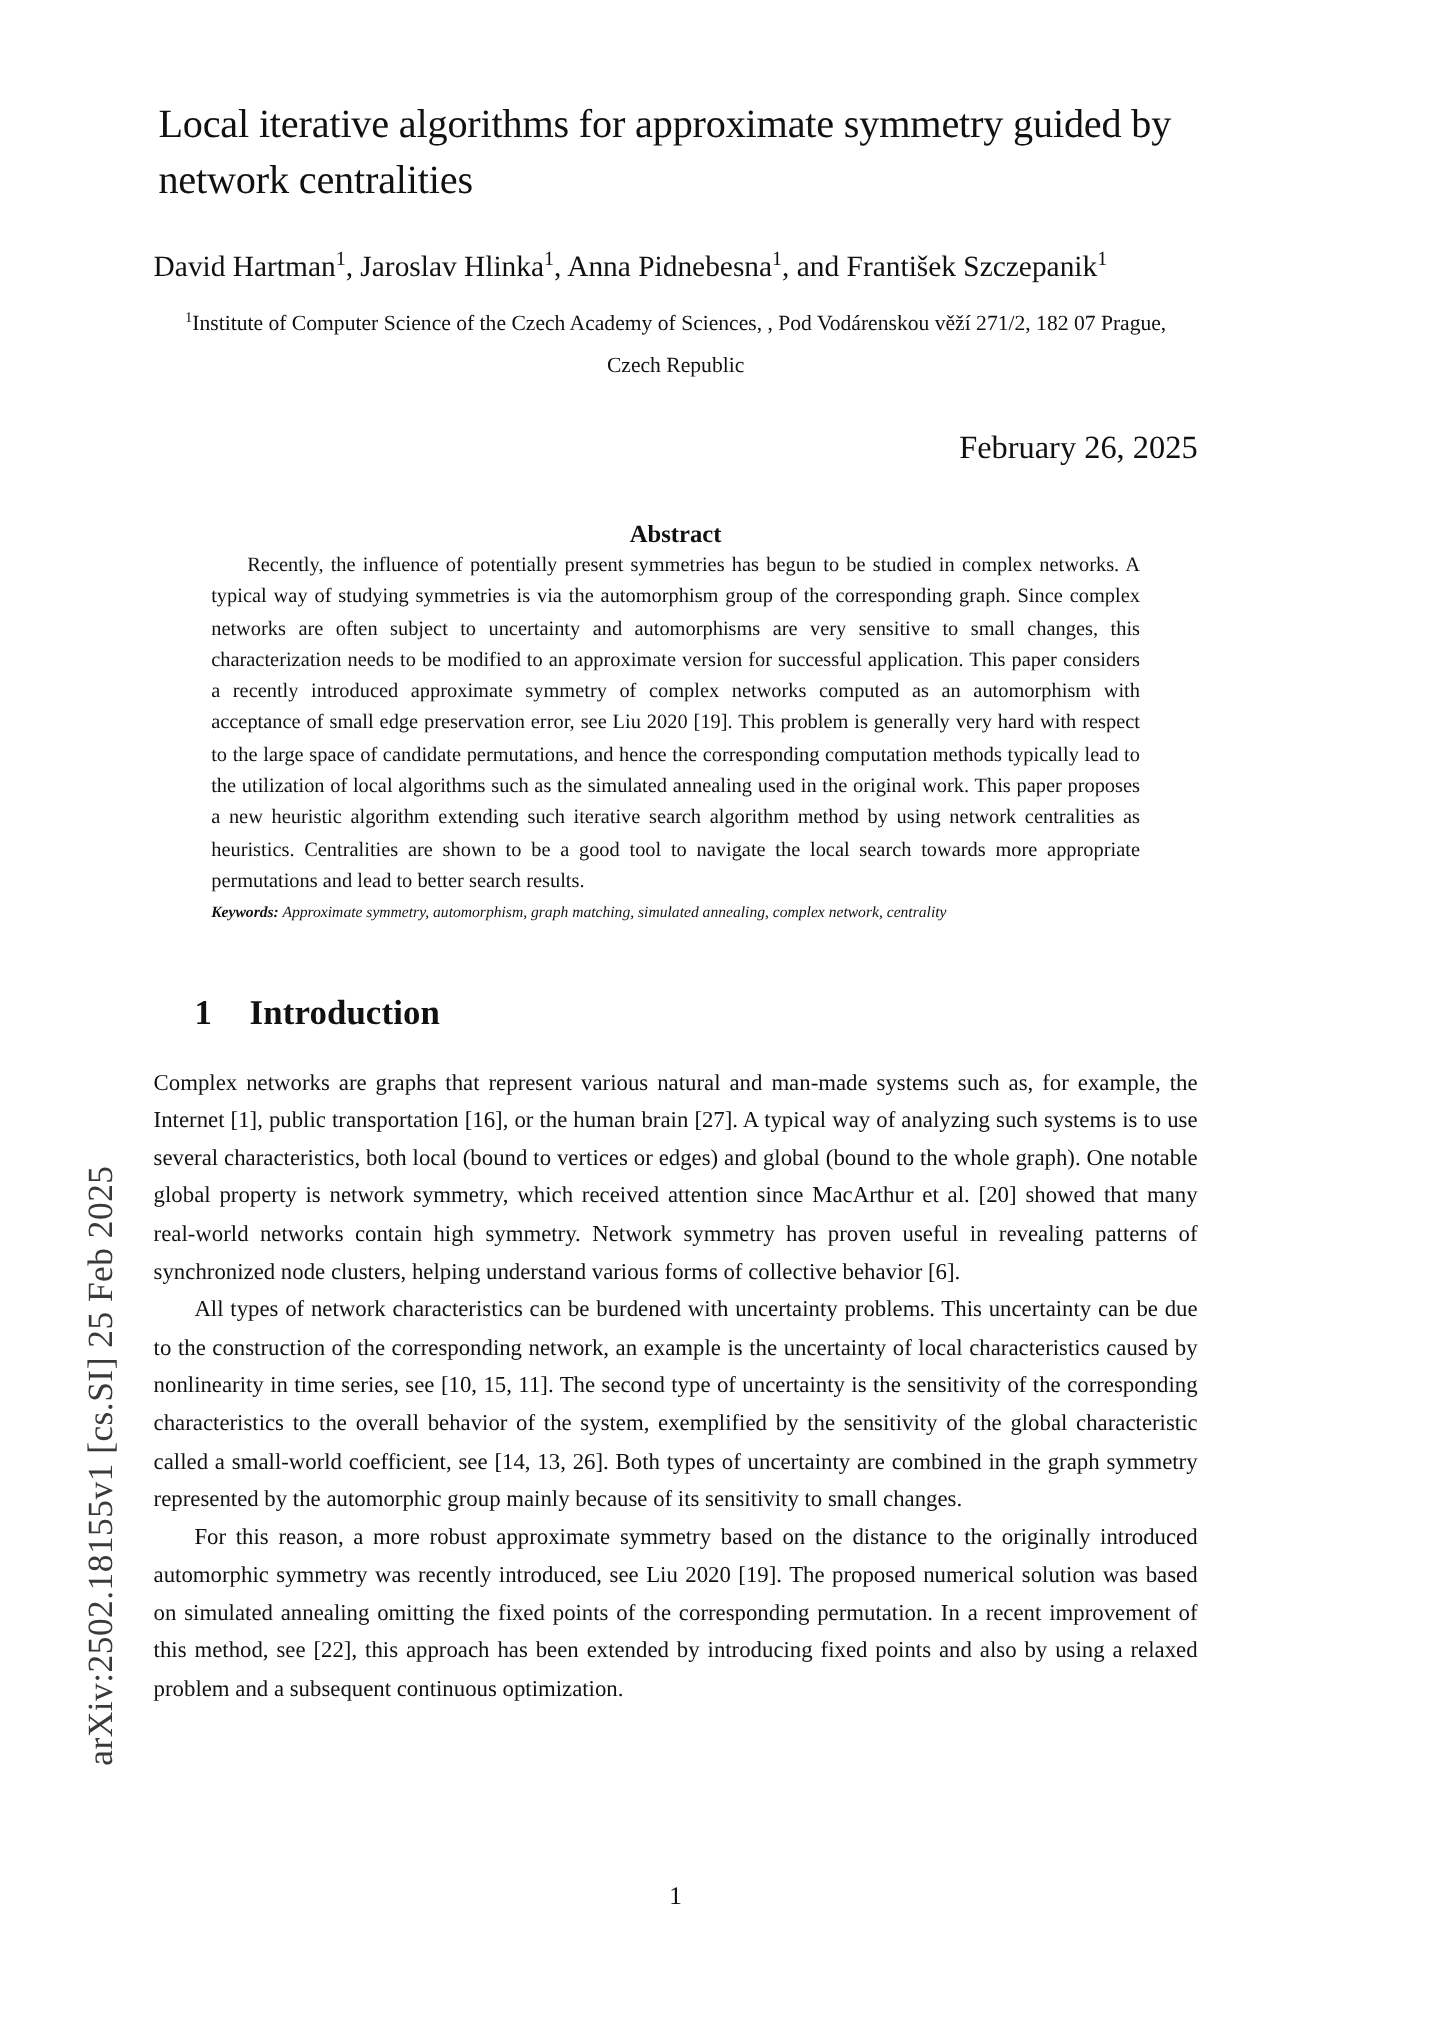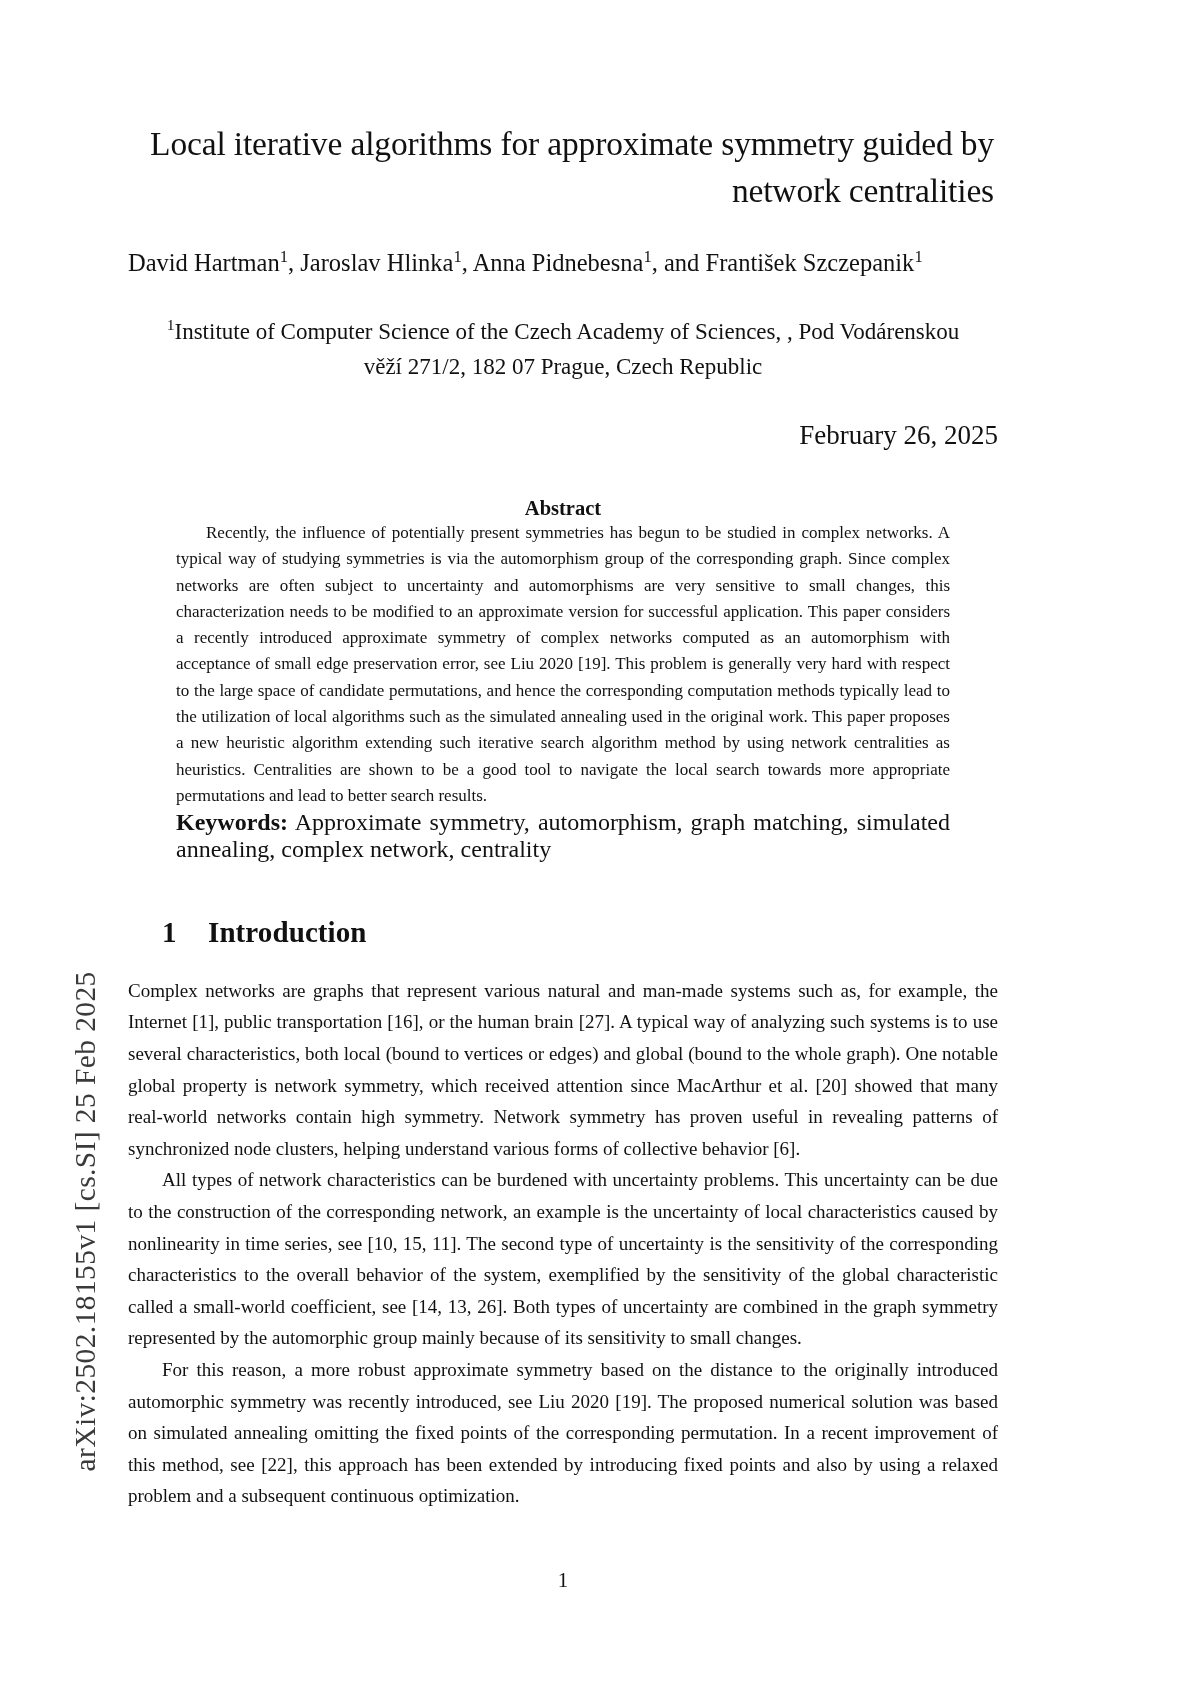--- a/index.html
+++ b/index.html
@@ -43,42 +43,42 @@
   #page {
     position: absolute;
     left: 128px;
     top: 0;
     width: 870px;
     height: 1684px;
   }
 
   
   #title-block {
-    margin-top: 120px;
-    text-align: right;
+    margin-top: 80px;
+    text-align: left;
   }
   #paper-title {
     font-size: 33.5px;
     line-height: 47px;
     font-weight: normal;
     letter-spacing: -0.15px;
     margin: 0;
     padding: 0 4px;
   }
 
   
   #authors {
     margin-top: 32px;
     font-size: 24.5px;
     line-height: 34px;
   }
   #affiliation {
-    margin-top: 34px;
+    margin-top: 12px;
     text-align: center;
-    font-size: 23px;
+    font-size: 18px;
     line-height: 35px;
     padding: 0 18px;
   }
   #pub-date {
     margin-top: 36px;
     text-align: right;
     font-size: 27px;
   }
   sup {
     font-size: 0.68em;
@@ -99,24 +99,25 @@
   .abstract-text {
     font-size: 17px;
     line-height: 26.3px;
     text-align: justify;
     text-justify: inter-word;
     hyphens: manual;
     margin: 0;
   }
   .abstract-text.first { text-indent: 30px; }
   #keywords-line {
-    font-size: 24px;
+    font-size: 13px;
     line-height: 26.3px;
     text-align: justify;
     margin: 0;
+    font-style: italic;
   }
   #keywords-label { font-weight: bold; }
 
   
   #section-1 {
     margin-top: 54px;
     font-size: 29px;
     font-weight: bold;
     letter-spacing: 0.1px;
     margin-left: 34px;

